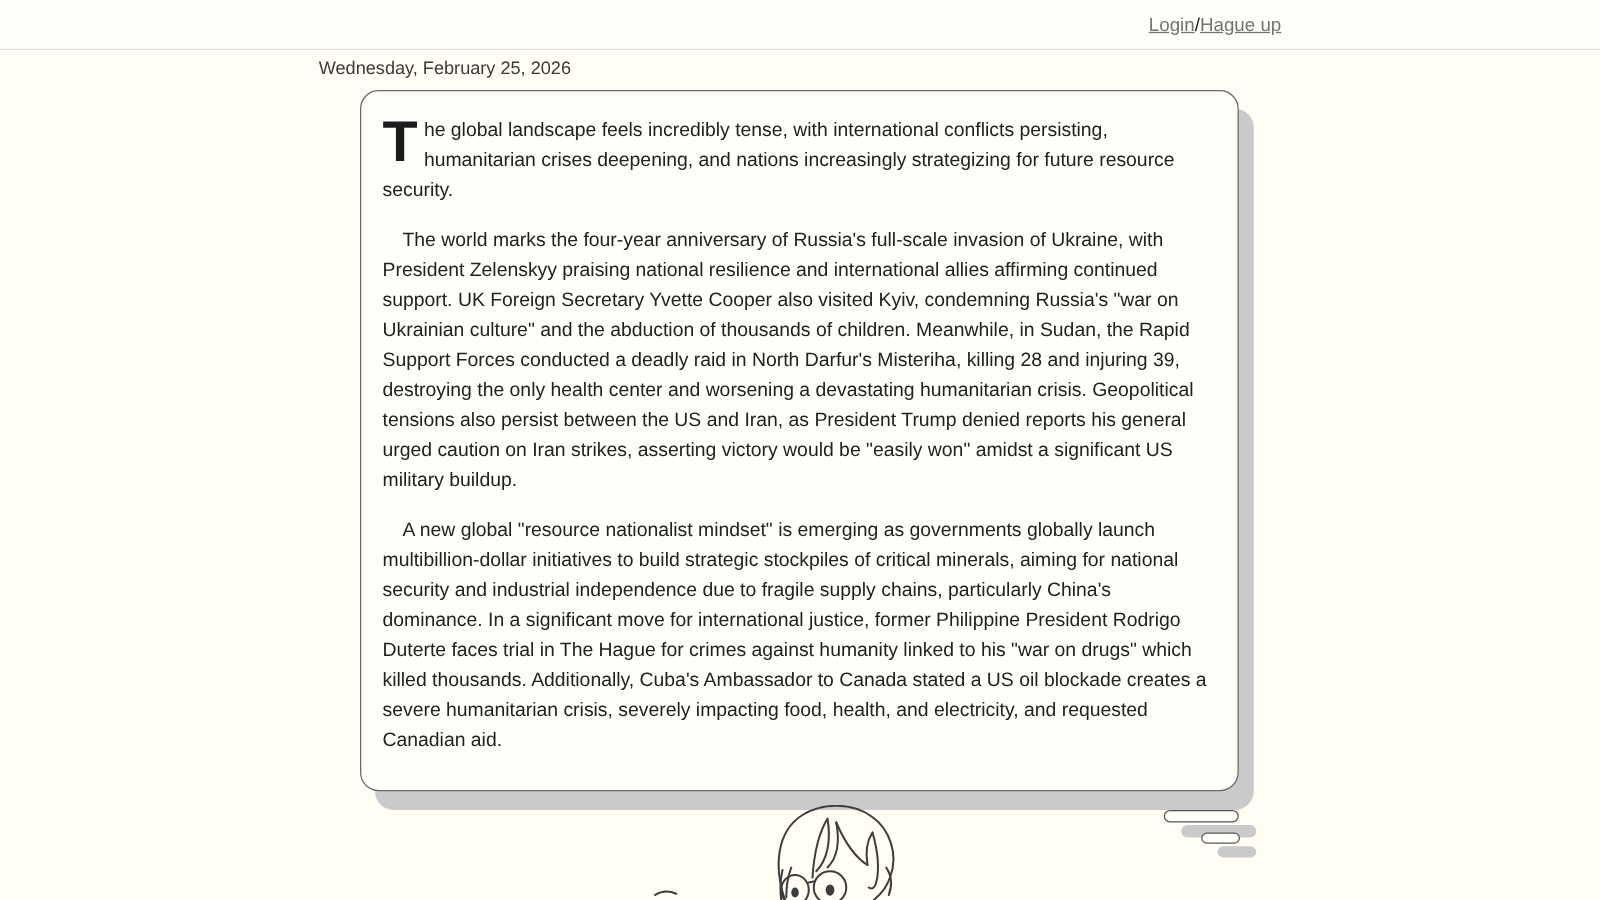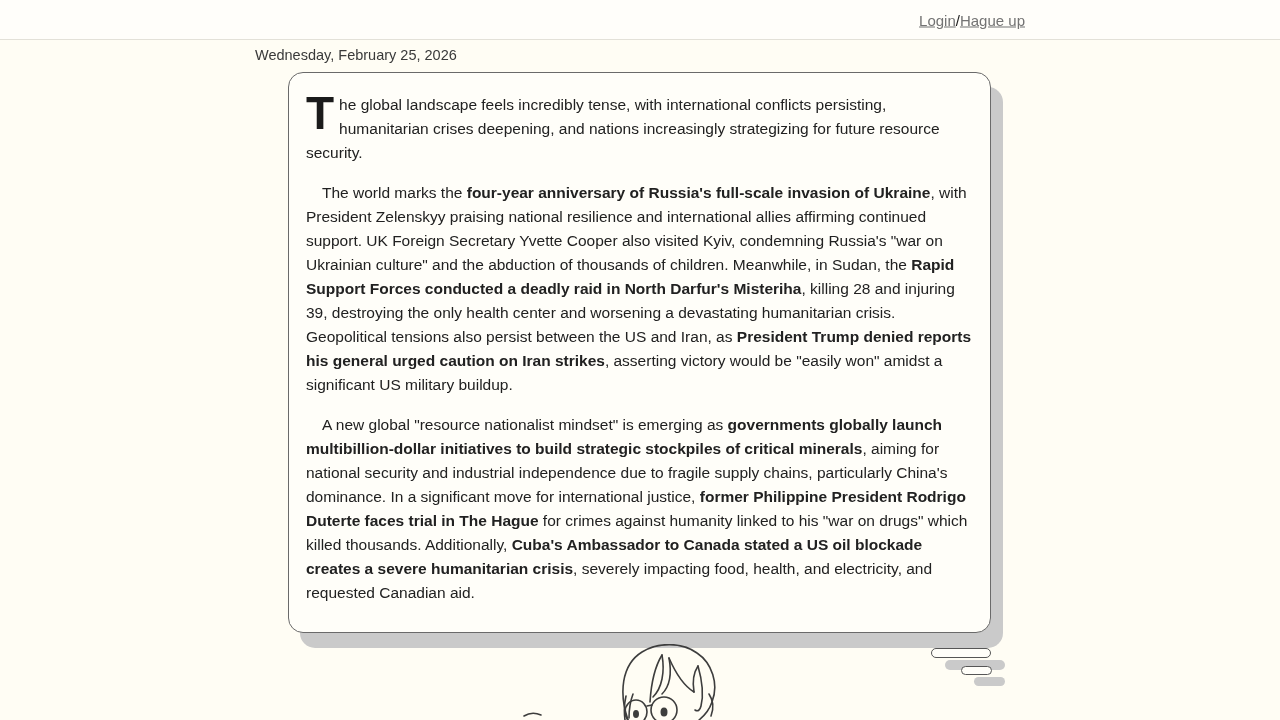--- a/index.html
+++ b/index.html
@@ -51,21 +51,21 @@
     box-shadow:12px 15px 0 var(--shadow);
     padding:20px 17px 26px 17px;
     overflow:hidden;
   }
   .card p{
     margin:0 0 16px 0;
     font-size:15.5px;line-height:24px;color:var(--text);
   }
   .card p:last-child{margin-bottom:0;}
   .card p.indent{text-indent:16px;}
-  .card b{font-weight:700;}
+  .card b{font-weight:400;}
   .dropcap{
     float:left;
     font-size:46px;line-height:34px;font-weight:700;
     margin:3px 5px 0 0;color:#1b1b1b;
   }
   
   .pill{
     position:absolute;background:var(--card-bg);
     border:1.5px solid #565656;border-radius:8px;
   }

